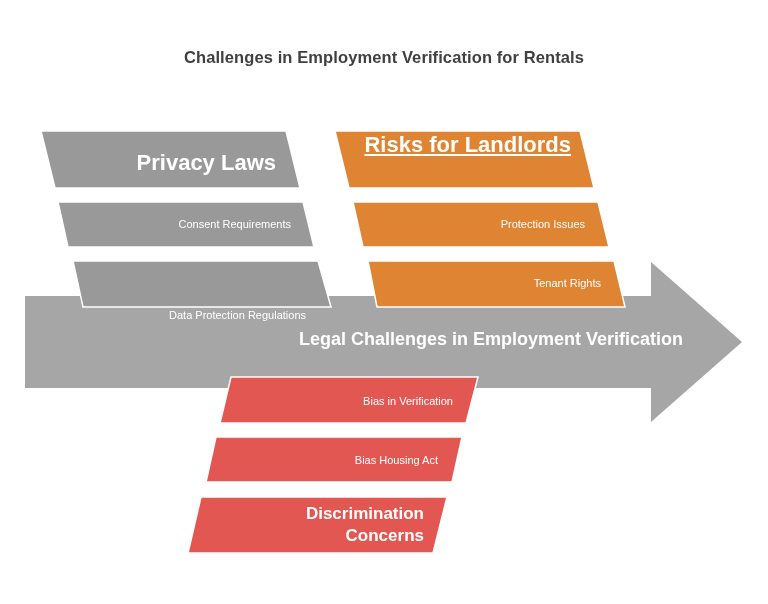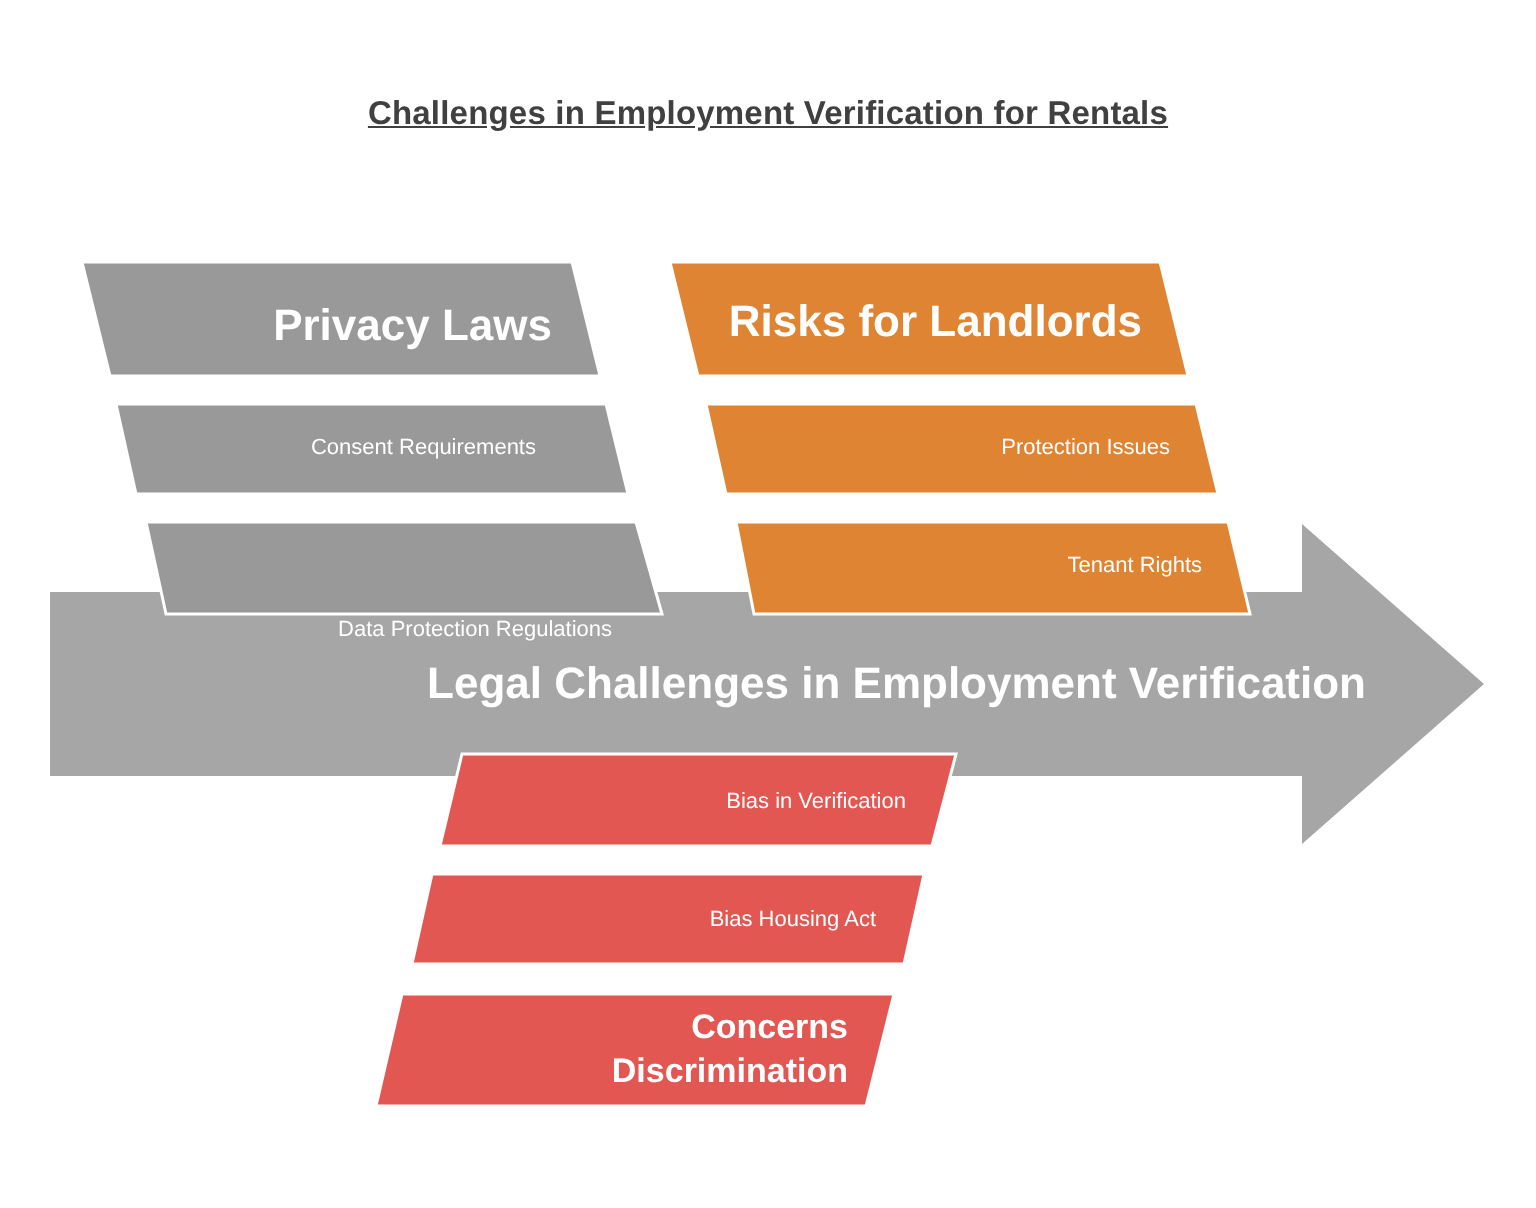--- a/index.html
+++ b/index.html
@@ -1,22 +1,22 @@
 <!DOCTYPE html>
 <html><head>
   <meta charset="utf-8">
   <style>
     html, body { margin: 0; padding: 0; background: #ffffff; }
     body { width: 768px; height: 604px; position: relative; overflow: hidden; font-family: "Liberation Sans", sans-serif; }
-    .title { position: absolute; left: 0; top: 48px; width: 768px; text-align: center; font-size: 16.5px; font-weight: bold; color: #404040; letter-spacing: 0.1px; text-decoration: underline; }
+    .title { position: absolute; left: 0; top: 48px; width: 768px; text-align: center; font-size: 16.5px; font-weight: bold; color: #404040; letter-spacing: 0.1px; }
     svg.canvas { position: absolute; left: 0; top: 0; }
     .lbl { position: absolute; color: #ffffff; text-align: right; white-space: nowrap; }
     .lbl.small { font-size: 11px; }
     .lbl.head { font-size: 22px; font-weight: bold; }
-    .lbl.main { font-size: 22px; font-weight: bold; }
+    .lbl.main { font-size: 18px; font-weight: bold; }
     .lbl.two { font-size: 17px; font-weight: bold; line-height: 22px; white-space: normal; }
   </style>
 </head>
 <body>
 
 <div class="title">Challenges in Employment Verification for Rentals</div>
 
 <svg class="canvas" width="768" height="604" viewBox="0 0 768 604">
 
   <polygon points="25,296 651,296 651,262 742,342 651,422 651,388 25,388" fill="#a6a6a6"></polygon>
@@ -28,27 +28,27 @@
   <polygon points="335,131 580,131 594,188 349,188" fill="#de8432" stroke="#ffffff" stroke-width="1.5"></polygon>
   <polygon points="353,202 598,202 609,247 363,247" fill="#de8432" stroke="#ffffff" stroke-width="1.5"></polygon>
   <polygon points="368,261 614,261 625,307 377,307" fill="#de8432" stroke="#ffffff" stroke-width="1.5"></polygon>
 
   <polygon points="231,377 478,377 466,423 220,423" fill="#e35753" stroke="#ffffff" stroke-width="1.5"></polygon>
   <polygon points="216,437 462,437 452,482 206,482" fill="#e35753" stroke="#ffffff" stroke-width="1.5"></polygon>
   <polygon points="201,497 447,497 433,553 188,553" fill="#e35753" stroke="#ffffff" stroke-width="1.5"></polygon>
 </svg>
 
 <div class="lbl head" style="right:492px; top:150px;">Privacy Laws</div>
-<div class="lbl small" style="right:500px; top:218px;text-align:right;">Consent Requirements</div>
+<div class="lbl small" style="right:477px; top:218px;text-align:right;">Consent Requirements</div>
 <div class="lbl small" style="right:462px; top:277px;margin-top:32px;">Data Protection Regulations</div>
 
-<div class="lbl head" style="right:197px; top:148px;">Risks for Landlords</div>
+<div class="lbl head" style="right:197px; top:132px;text-decoration:underline;">Risks for Landlords</div>
 <div class="lbl small" style="right:183px; top:218px;">Protection Issues</div>
 <div class="lbl small" style="right:167px; top:277px;margin-left:18px;">Tenant Rights</div>
 
 <div class="lbl main" style="right:85px; top:329px;">Legal Challenges in Employment Verification</div>
 
 <div class="lbl small" style="right:315px; top:395px;">Bias in Verification</div>
 <div class="lbl small" style="right:330px; top:454px;">Bias Housing Act</div>
 <div class="lbl two" style="right:344px; top:503px; width:160px;">
+  <div>Discrimination</div>
   <div>Concerns</div>
-  <div>Discrimination</div>
 </div>
 
 </body></html>

